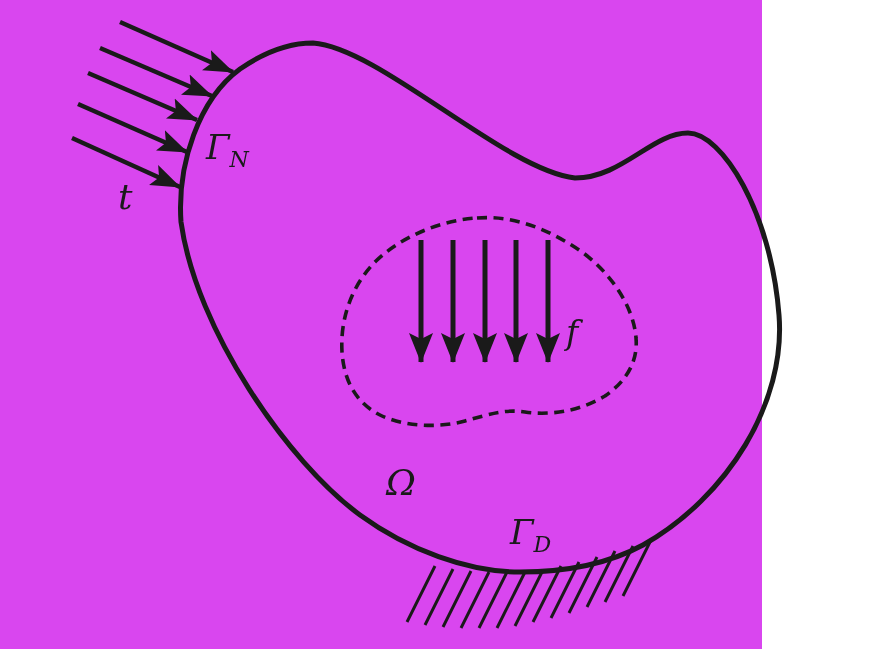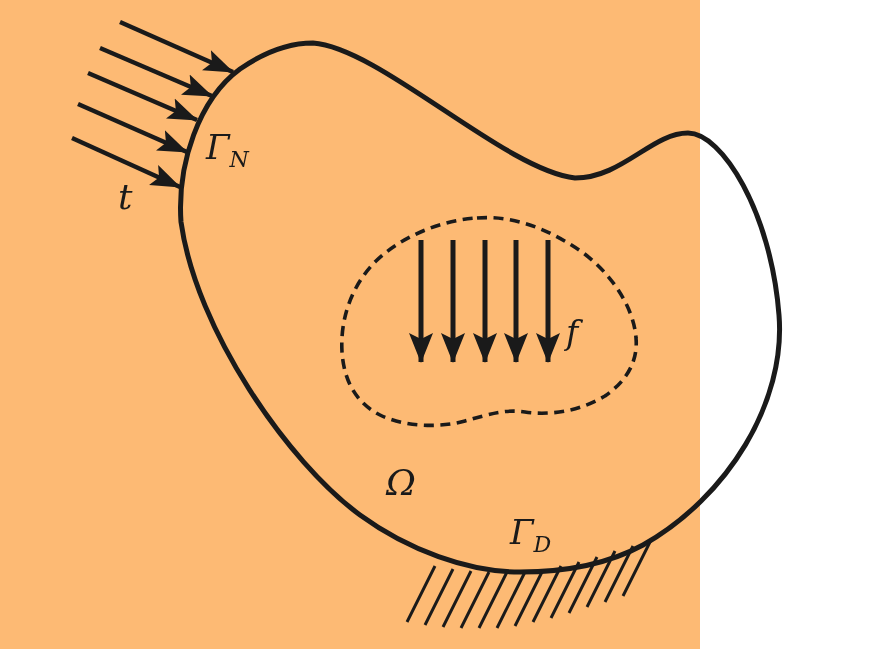--- a/index.html
+++ b/index.html
@@ -5,23 +5,23 @@
   html, body {
     margin: 0;
     padding: 0;
     background: #ffffff;
     width: 871px;
     height: 649px;
     overflow: hidden;
   }
   .stage {
     position: relative;
-    width: 700px;
+    width: 762px;
     height: 649px;
-    background: #fdba74;
+    background: #d946ef;
   }
   svg {
     display: block;
     width: 871px;
     height: 649px;
   }
   .math-label {
     font-family: "DejaVu Serif", "Liberation Serif", serif;
     font-style: italic;
     fill: #1a1a1a;

